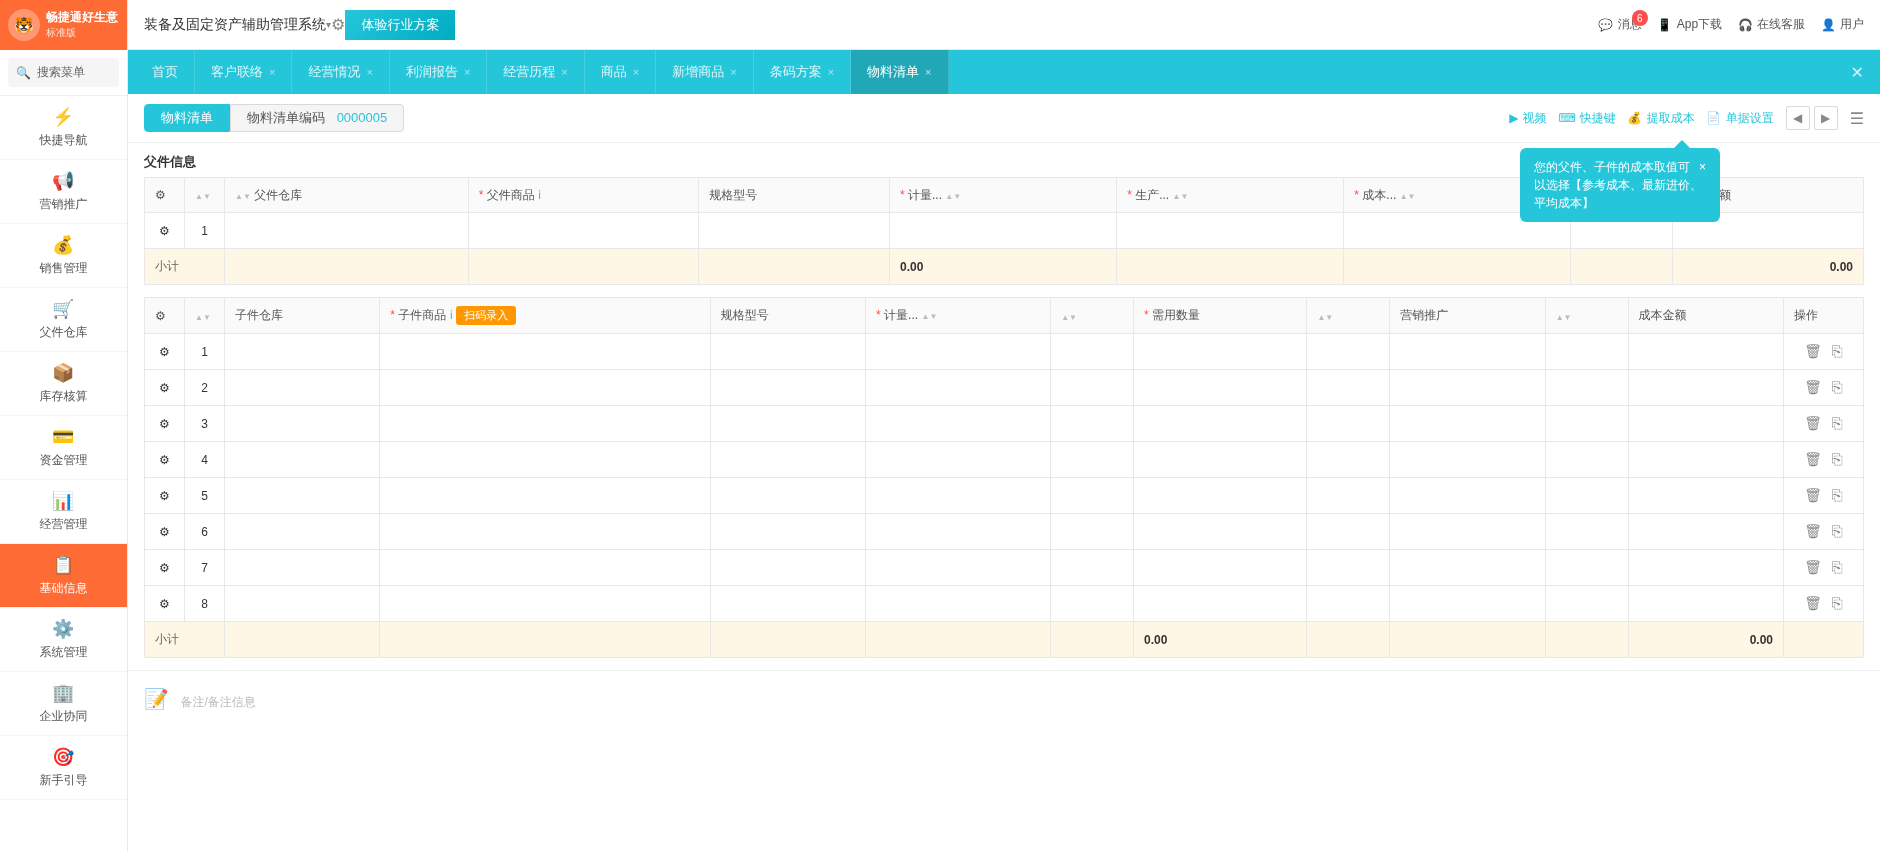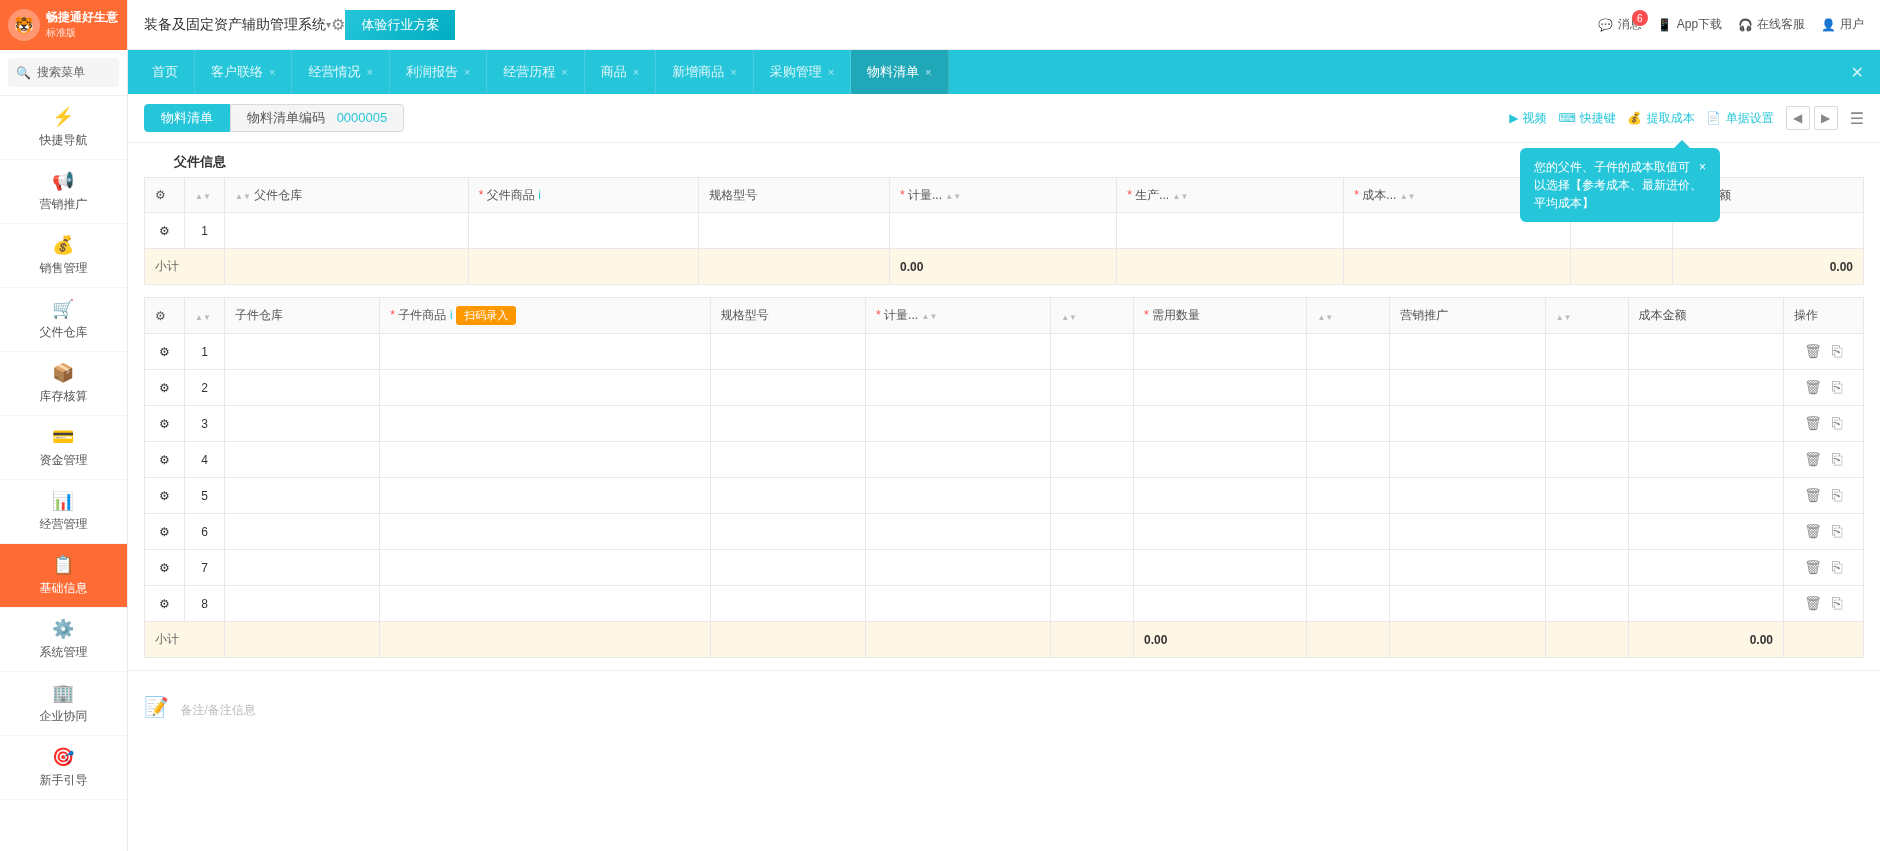--- a/index.html
+++ b/index.html
@@ -253,21 +253,20 @@
       font-size: 16px;
     }
 
     
     .section { padding: 0 16px 12px; }
     .section-title {
       font-size: 13px;
       font-weight: bold;
       color: #333;
       padding: 10px 0 6px;
-      margin-left: 30px;
     }
 
     
     .data-table {
       width: 100%;
       border-collapse: collapse;
       border: 1px solid #e8e8e8;
     }
     .data-table th {
       background: #fafafa;
@@ -353,21 +352,21 @@
       border-top: none;
     }
     .tooltip-close {
       float: right;
       cursor: pointer;
       margin-left: 8px;
     }
 
     
     .bottom-area {
-      padding: 24px 16px;
+      padding: 16px 16px;
       border-top: 1px solid #f0f0f0;
       background: #fff;
     }
 
     .col-cost-amount {
       text-align: right;
     }
 
     .th-icon {
       display: inline-flex;
@@ -501,21 +500,21 @@
         </div>
         <div class="nav-tab">
           <span>商品</span>
           <span class="close-x">×</span>
         </div>
         <div class="nav-tab">
           <span>新增商品</span>
           <span class="close-x">×</span>
         </div>
         <div class="nav-tab">
-          <span>采购管理</span>
+          <span>条码方案</span>
           <span class="close-x">×</span>
         </div>
         <div class="nav-tab active">
           <span>物料清单</span>
           <span class="close-x">×</span>
         </div>
       </div>
     <span class="nav-close-all">✕</span>
   </div>
 

